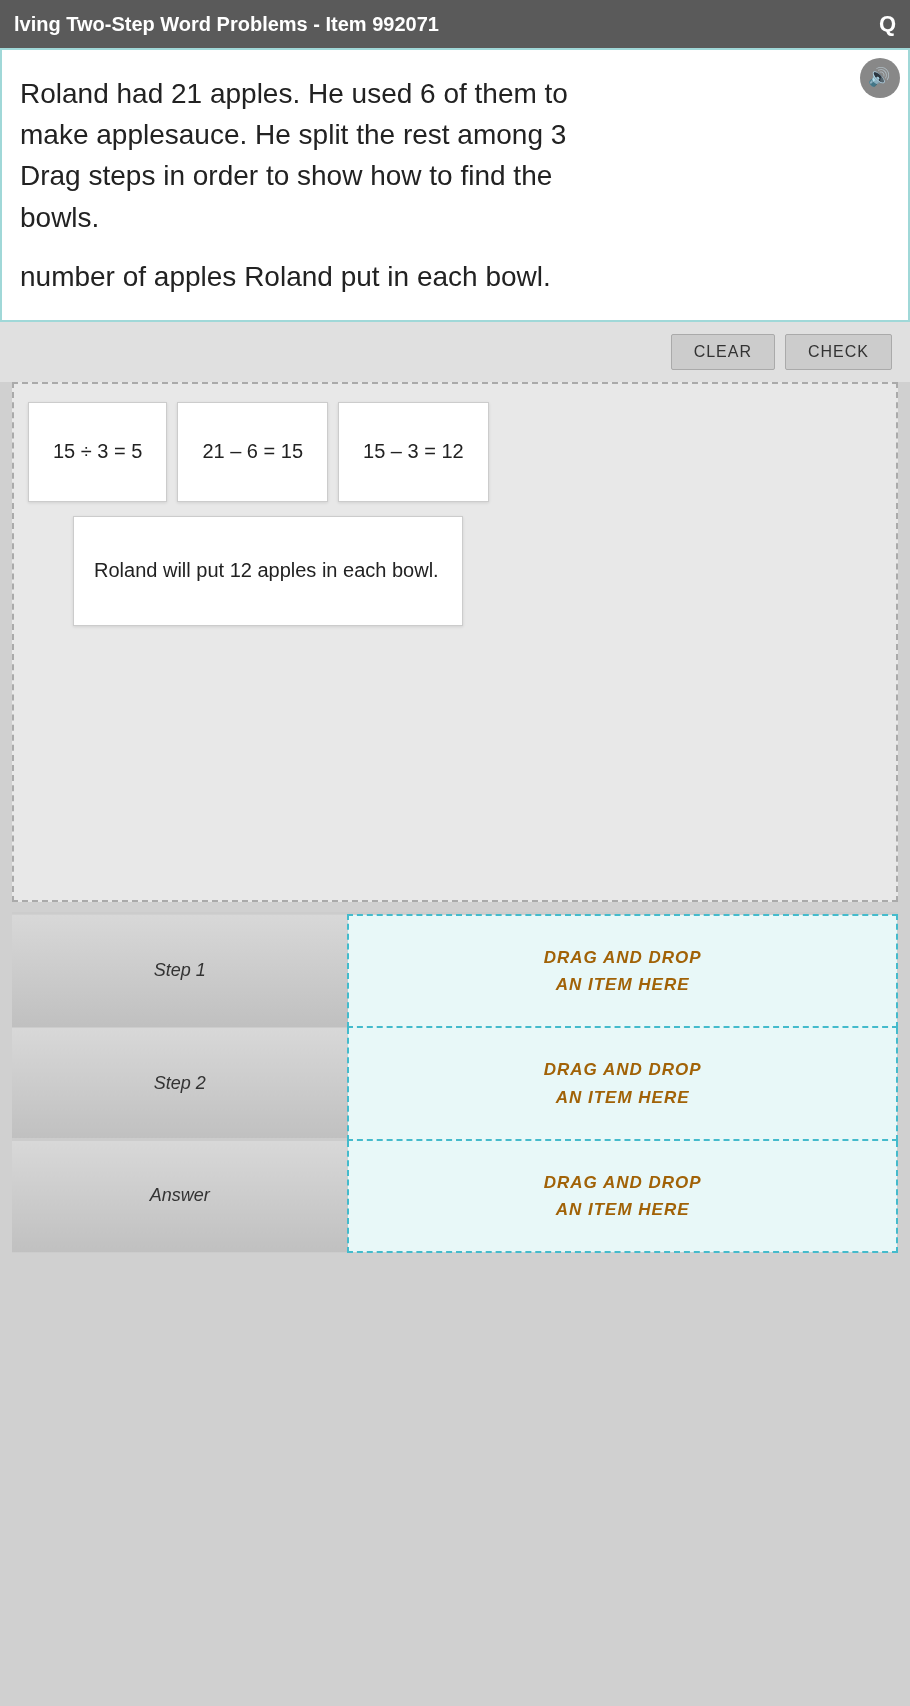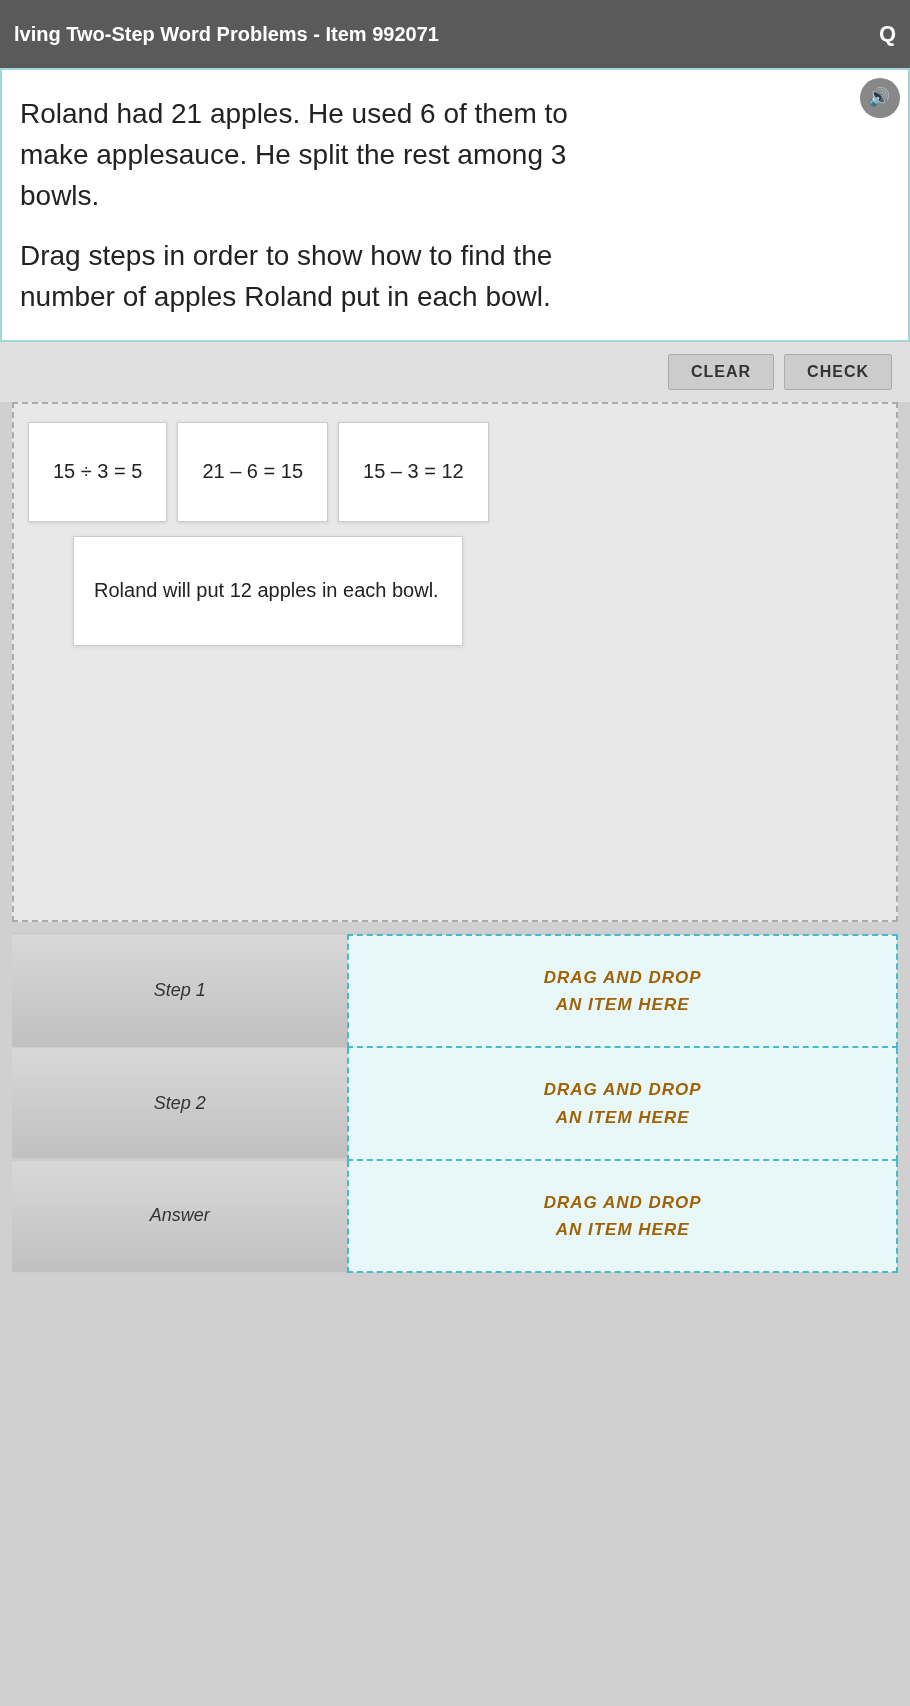--- a/index.html
+++ b/index.html
@@ -15,21 +15,21 @@
     
     .header {
       background-color: #5a5a5a;
       color: white;
       font-size: 20px;
       font-weight: bold;
       padding: 10px 14px;
       display: flex;
       justify-content: space-between;
       align-items: center;
-      height: 68px;
+      height: 48px;
     }
 
     .header-q {
       font-size: 22px;
       font-weight: bold;
       color: white;
     }
 
     
     .problem-area {
@@ -50,21 +50,21 @@
       justify-content: flex-end;
       gap: 10px;
       align-items: center;
     }
 
     .btn {
       background-color: #cccccc;
       border: 1px solid #aaaaaa;
       color: #333;
       font-size: 16px;
-      font-weight: bold;
+      font-weight: normal;
       padding: 8px 22px;
       cursor: pointer;
       letter-spacing: 1px;
       border-radius: 2px;
     }
 
     
     .drag-area {
       background-color: #e8e8e8;
       border: 2px dashed #aaaaaa;
@@ -158,22 +158,22 @@
   <span class="header-q">Q</span>
 </div>
 
 <div class="problem-wrapper">
   <div class="problem-area">
     <div style="position:absolute; right:10px; top:10px; width:40px; height:40px; background-color:#888; border-radius:50%; display:flex; align-items:center; justify-content:center; cursor:pointer;">
       <span style="color:white; font-size:18px;">🔊</span>
     </div>
     <p style="margin-bottom:2px;">Roland had 21 apples. He used 6 of them to</p>
     <p style="margin-bottom:2px;">make applesauce. He split the rest among 3</p>
+    <p style="margin-bottom:2px;">Drag steps in order to show how to find the</p>
     <p style="margin-bottom:20px;">bowls.</p>
-    <p style="margin-bottom:2px;">Drag steps in order to show how to find the</p>
     <p>number of apples Roland put in each bowl.</p>
   </div>
 </div>
 
 <div class="toolbar">
   <button class="btn">CLEAR</button>
   <button class="btn">CHECK</button>
 </div>
 
 <div class="drag-area">

